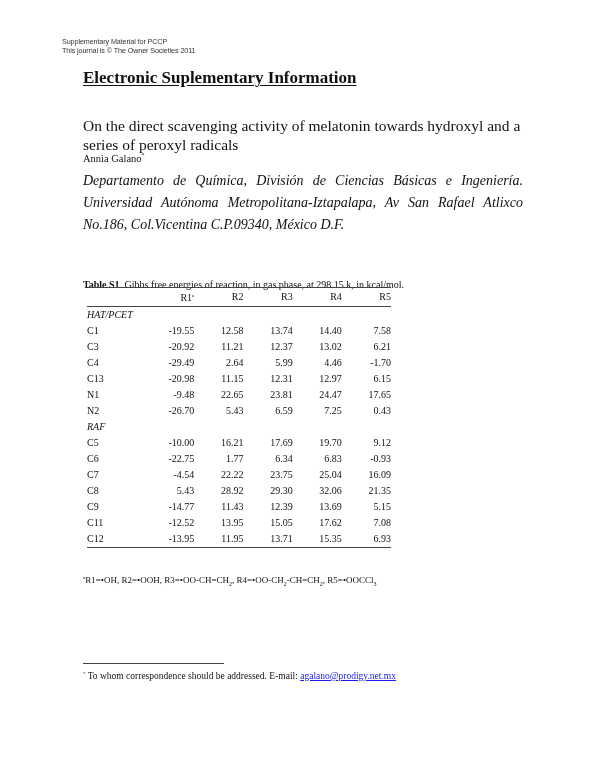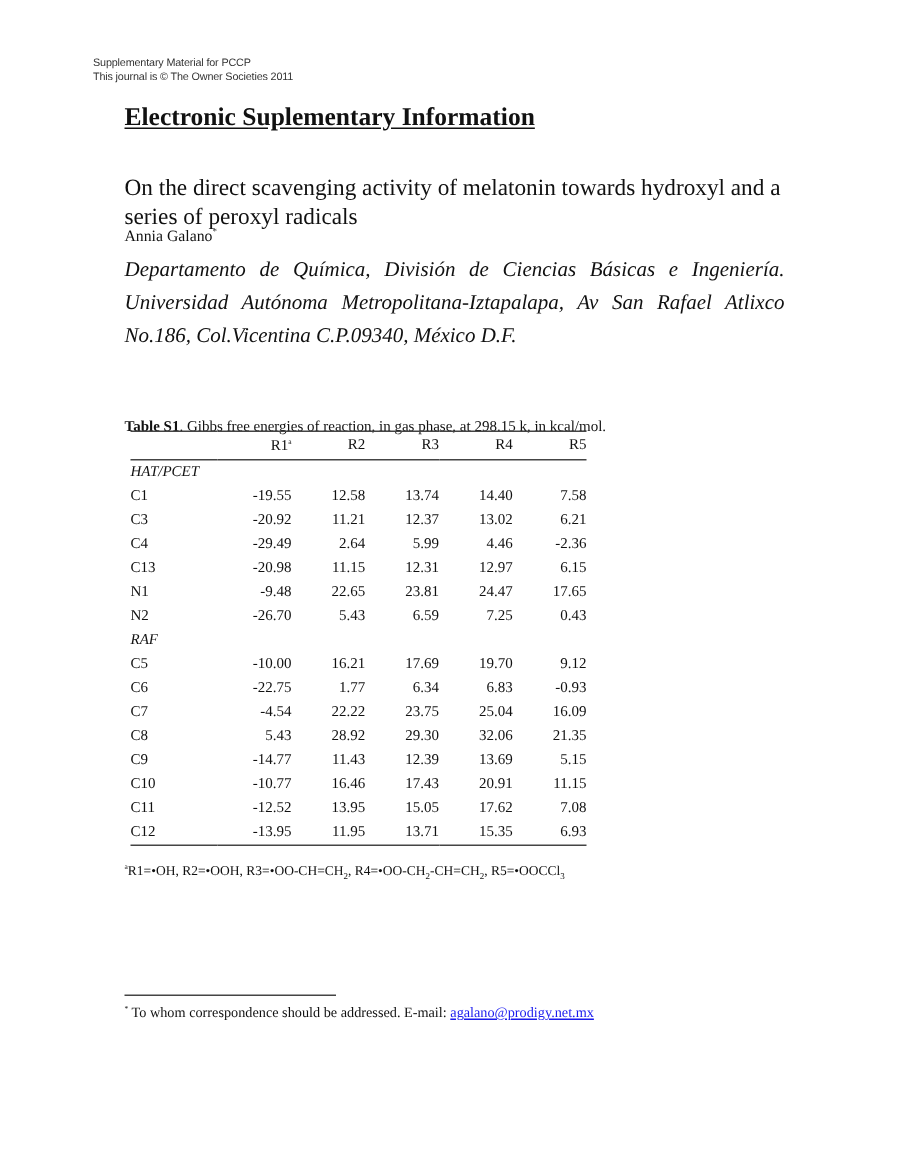--- a/index.html
+++ b/index.html
@@ -111,21 +111,21 @@
         <td class="num">12.37</td>
         <td class="num">13.02</td>
         <td class="num">6.21</td>
       </tr>
       <tr>
         <td class="label">C4</td>
         <td class="num">-29.49</td>
         <td class="num">2.64</td>
         <td class="num">5.99</td>
         <td class="num">4.46</td>
-        <td class="num">-2.36</td>
+        <td class="num">-1.70</td>
       </tr>
       <tr>
         <td class="label">C13</td>
         <td class="num">-20.98</td>
         <td class="num">11.15</td>
         <td class="num">12.31</td>
         <td class="num">12.97</td>
         <td class="num">6.15</td>
       </tr>
       <tr>
@@ -179,28 +179,20 @@
         <td class="num">32.06</td>
         <td class="num">21.35</td>
       </tr>
       <tr>
         <td class="label">C9</td>
         <td class="num">-14.77</td>
         <td class="num">11.43</td>
         <td class="num">12.39</td>
         <td class="num">13.69</td>
         <td class="num">5.15</td>
-      </tr>
-      <tr>
-        <td class="label">C10</td>
-        <td class="num">-10.77</td>
-        <td class="num">16.46</td>
-        <td class="num">17.43</td>
-        <td class="num">20.91</td>
-        <td class="num">11.15</td>
       </tr>
       <tr>
         <td class="label">C11</td>
         <td class="num">-12.52</td>
         <td class="num">13.95</td>
         <td class="num">15.05</td>
         <td class="num">17.62</td>
         <td class="num">7.08</td>
       </tr>
       <tr class="last">

